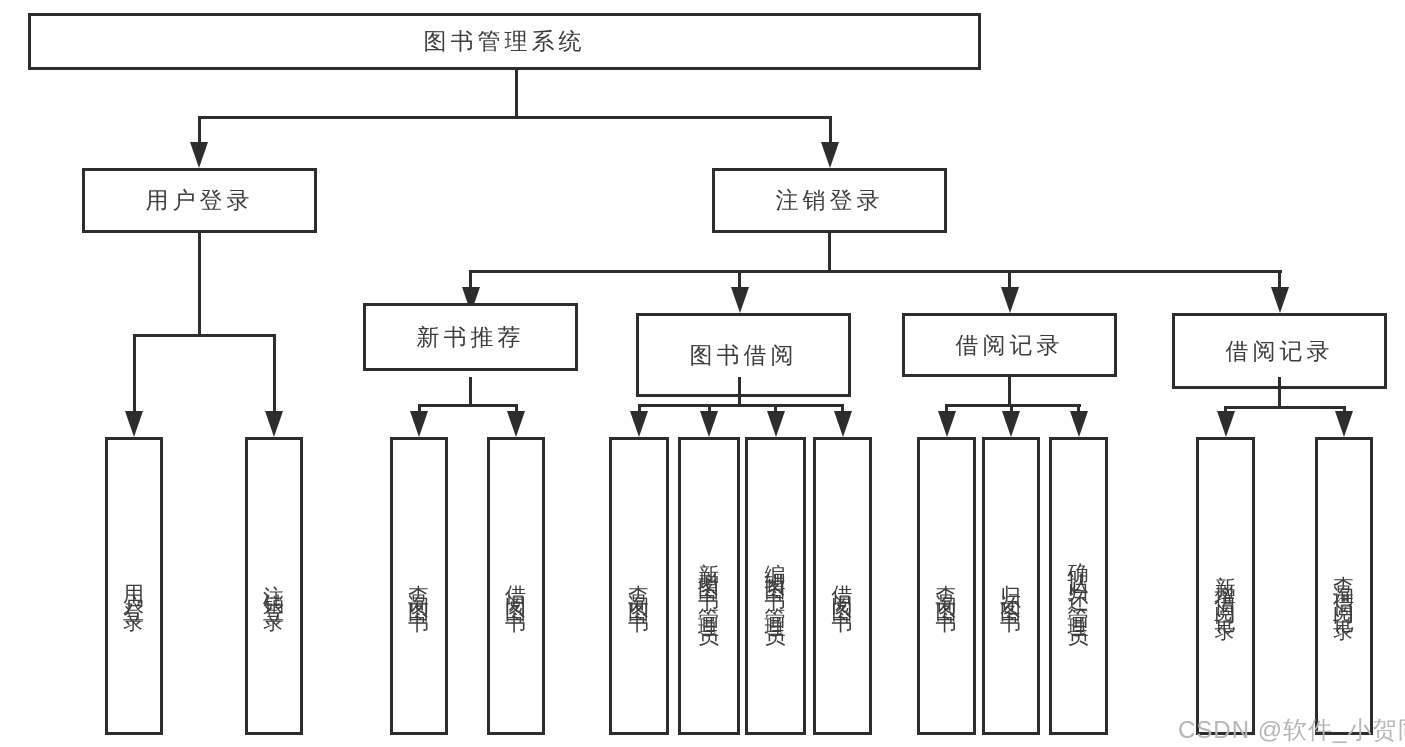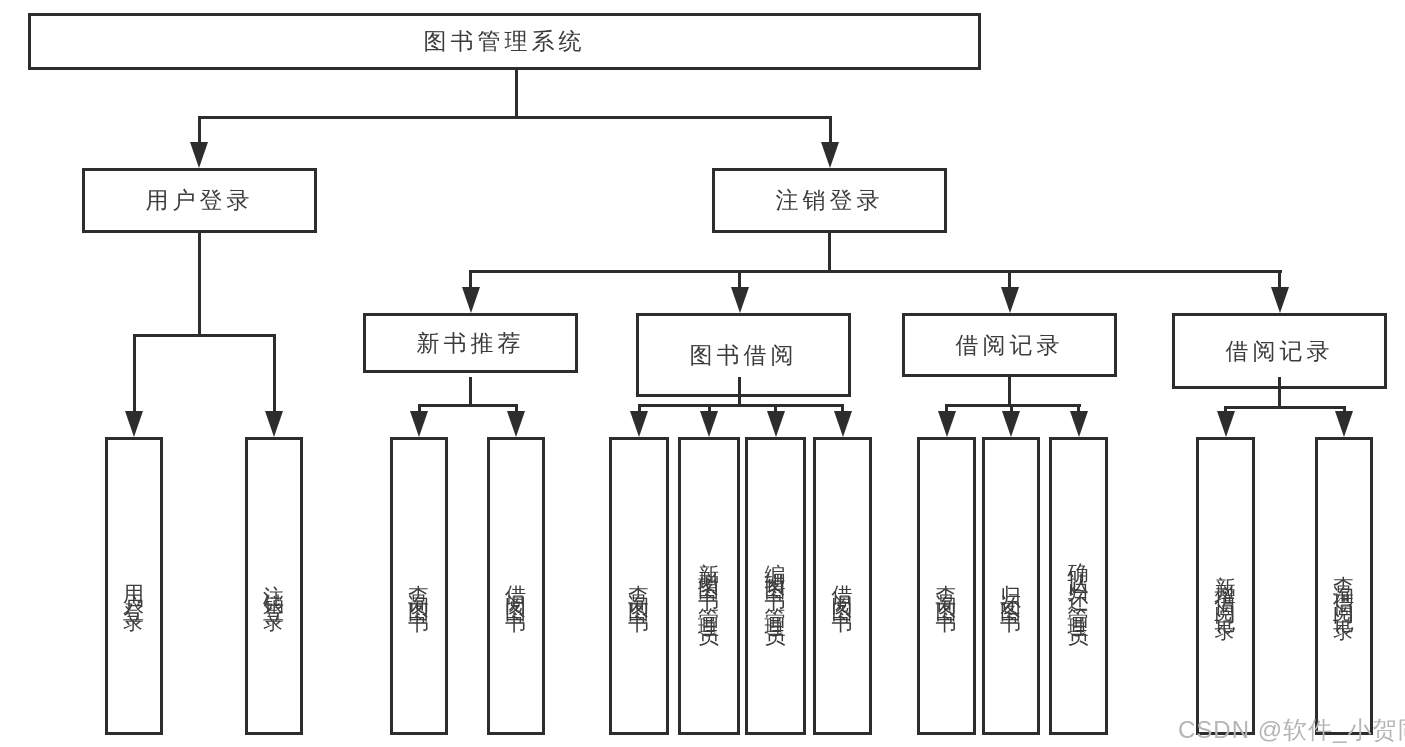--- a/index.html
+++ b/index.html
@@ -88,21 +88,21 @@
   <div class="line" style="left:468.5px;top:270px;width:813px;height:3px"></div>
   <div class="line" style="left:468.5px;top:270px;width:3px;height:24px"></div>
   <div class="line" style="left:738px;top:270px;width:3px;height:24px"></div>
   <div class="line" style="left:1008px;top:270px;width:3px;height:24px"></div>
   <div class="line" style="left:1278px;top:270px;width:3px;height:24px"></div>
   <div class="arrow" style="left:461.5px;top:287px"></div>
   <div class="arrow" style="left:730.5px;top:287px"></div>
   <div class="arrow" style="left:1000.5px;top:287px"></div>
   <div class="arrow" style="left:1270.5px;top:287px"></div>
 
-  <div class="box hbox" style="left:363px;top:313px;width:215px;height:60px">
+  <div class="box hbox" style="left:363px;top:303px;width:215px;height:68px">
     <span class="box-label">新书推荐</span>
   </div>
   <div class="box hbox" style="left:636px;top:313px;width:215px;height:84px">
     <span class="box-label">图书借阅</span>
   </div>
   <div class="box hbox" style="left:902px;top:313px;width:215px;height:64px">
     <span class="box-label">借阅记录</span>
   </div>
   <div class="box hbox" style="left:1172px;top:313px;width:215px;height:76px">
     <span class="box-label">借阅记录</span>

